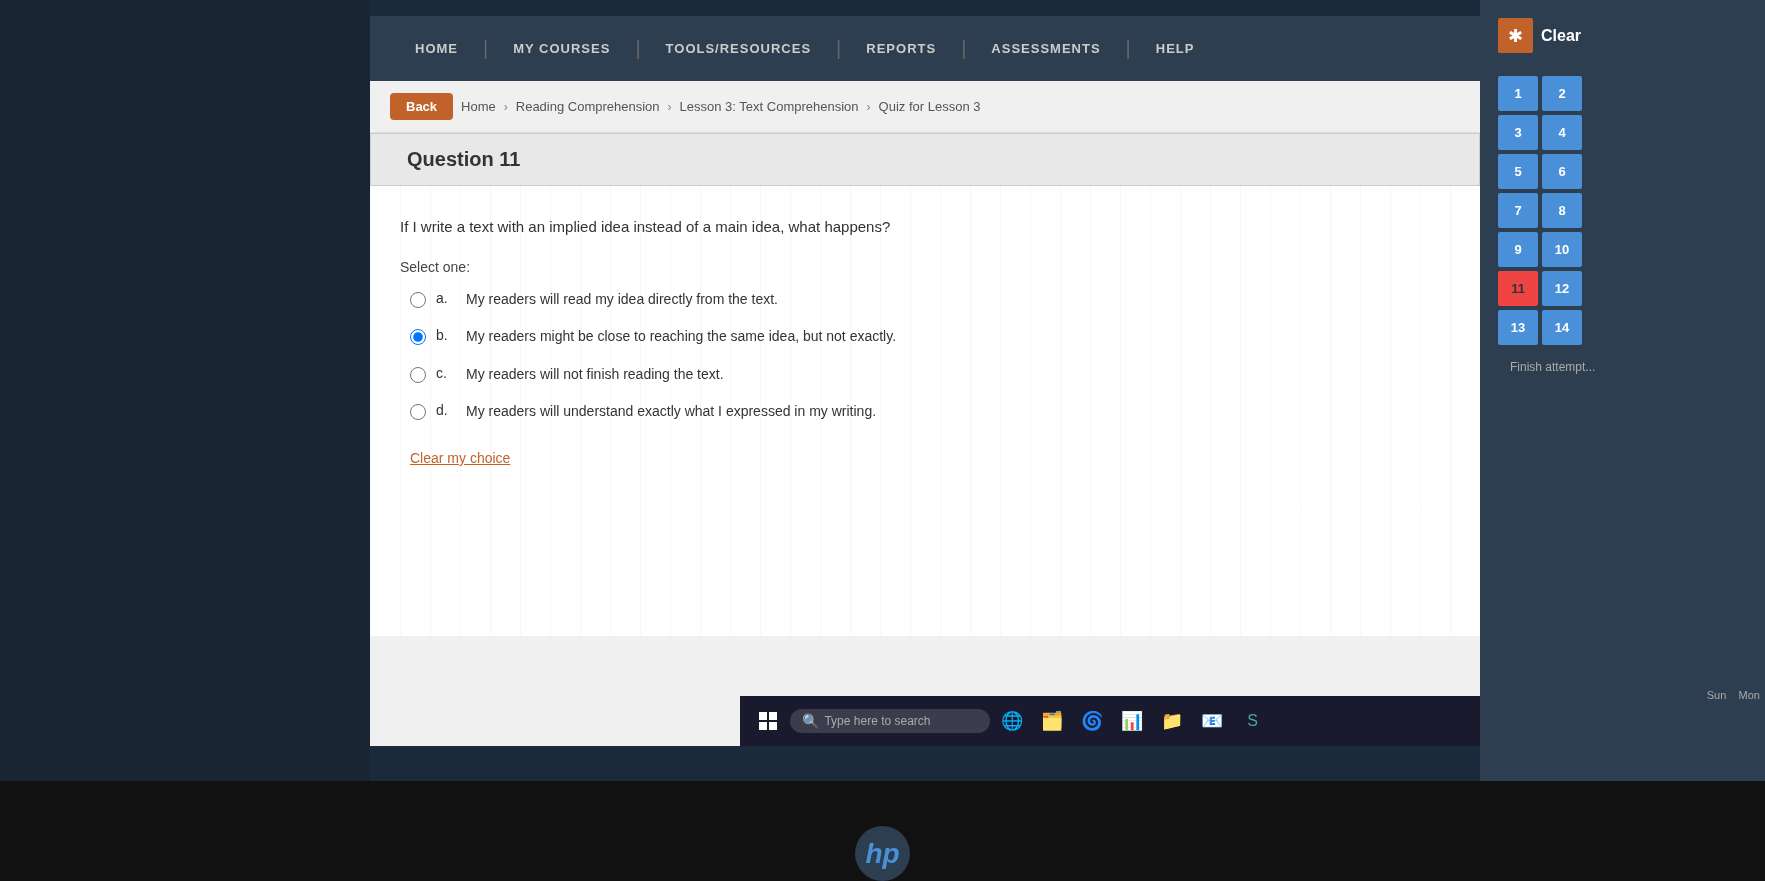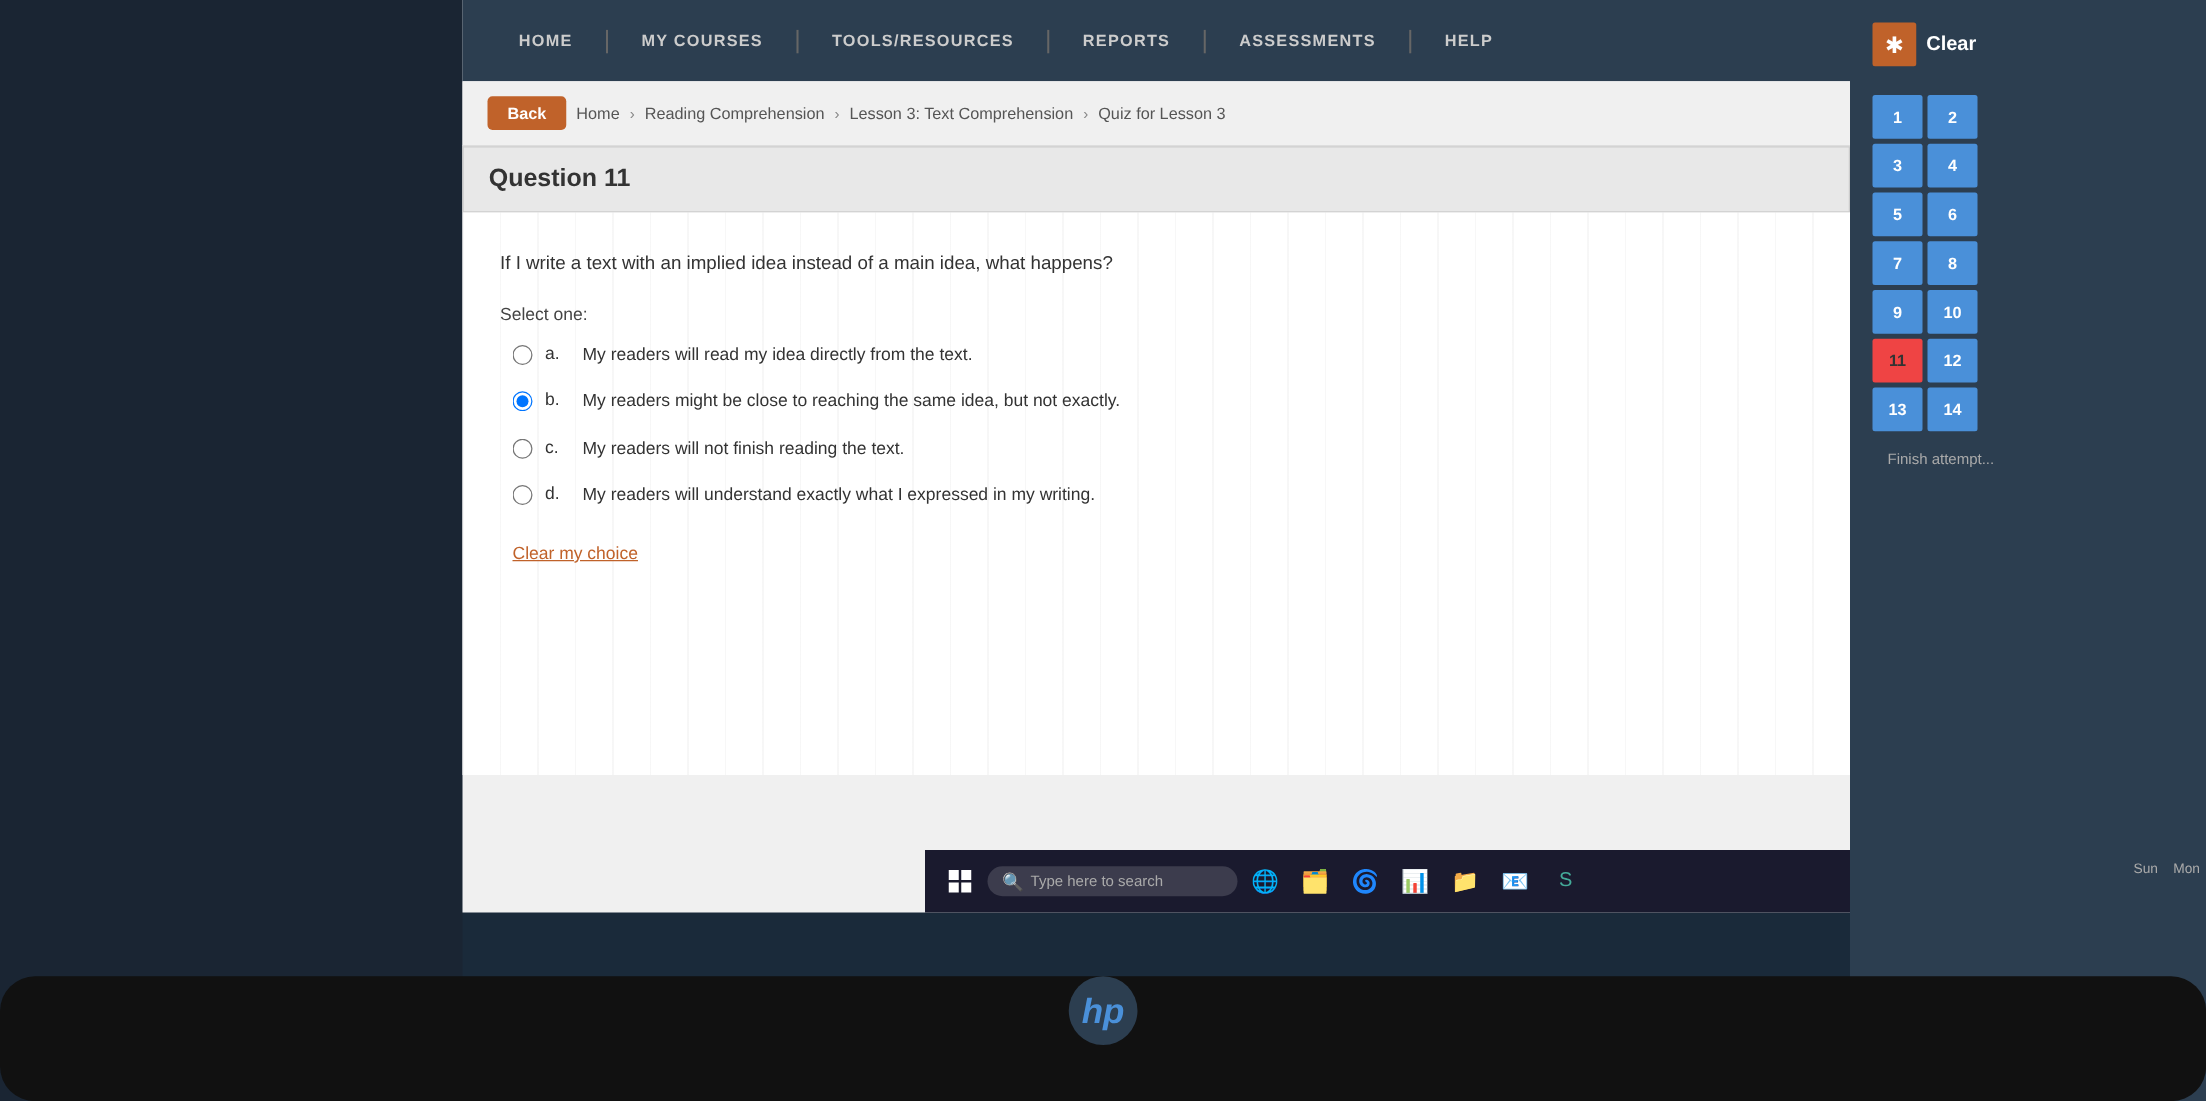--- a/index.html
+++ b/index.html
@@ -76,21 +76,21 @@
 
     .breadcrumb-sep {
       color: #888;
       font-size: 12px;
     }
 
     
     .question-header {
       background: #e8e8e8;
       border: 1px solid #ccc;
-      padding: 14px 20px;
+      padding: 14px 36px;
       display: flex;
       align-items: center;
       gap: 30px;
       margin: 0;
     }
 
     .question-number {
       font-size: 20px;
       font-weight: bold;
       color: #333;
@@ -332,21 +332,21 @@
       justify-content: center;
       position: absolute;
       bottom: 15px;
       left: 50%;
       transform: translateX(-50%);
     }
 
     .main-wrapper {
       position: absolute;
       left: 370px;
-      top: 0;
+      top: 16px;
       width: 1110px;
       height: 730px;
       background: #f0f0f0;
     }
 
     
     .question-body-wrapper {
       background: white;
       background-image: repeating-linear-gradient(
         90deg,
@@ -476,15 +476,15 @@
 
   <div class="finish-attempt">Finish attempt...</div>
 
   <div class="calendar-section">
     <span>Sun</span>
     &nbsp;&nbsp;
     <span>Mon</span>
   </div>
 </div>
 
-<div style="position:absolute; bottom:0; left:0; width:1765px; height:100px; background:#111; display:flex; align-items:flex-start; justify-content:center;border-radius:28px;">
+<div style="position:absolute; bottom:0; left:0; width:1765px; height:100px; background:#111; display:flex; align-items:flex-end; justify-content:center;">
   <div class="hp-logo" style="position:relative; transform:none; left:auto; bottom:auto;">hp</div>
 </div>
 
 </body></html>

